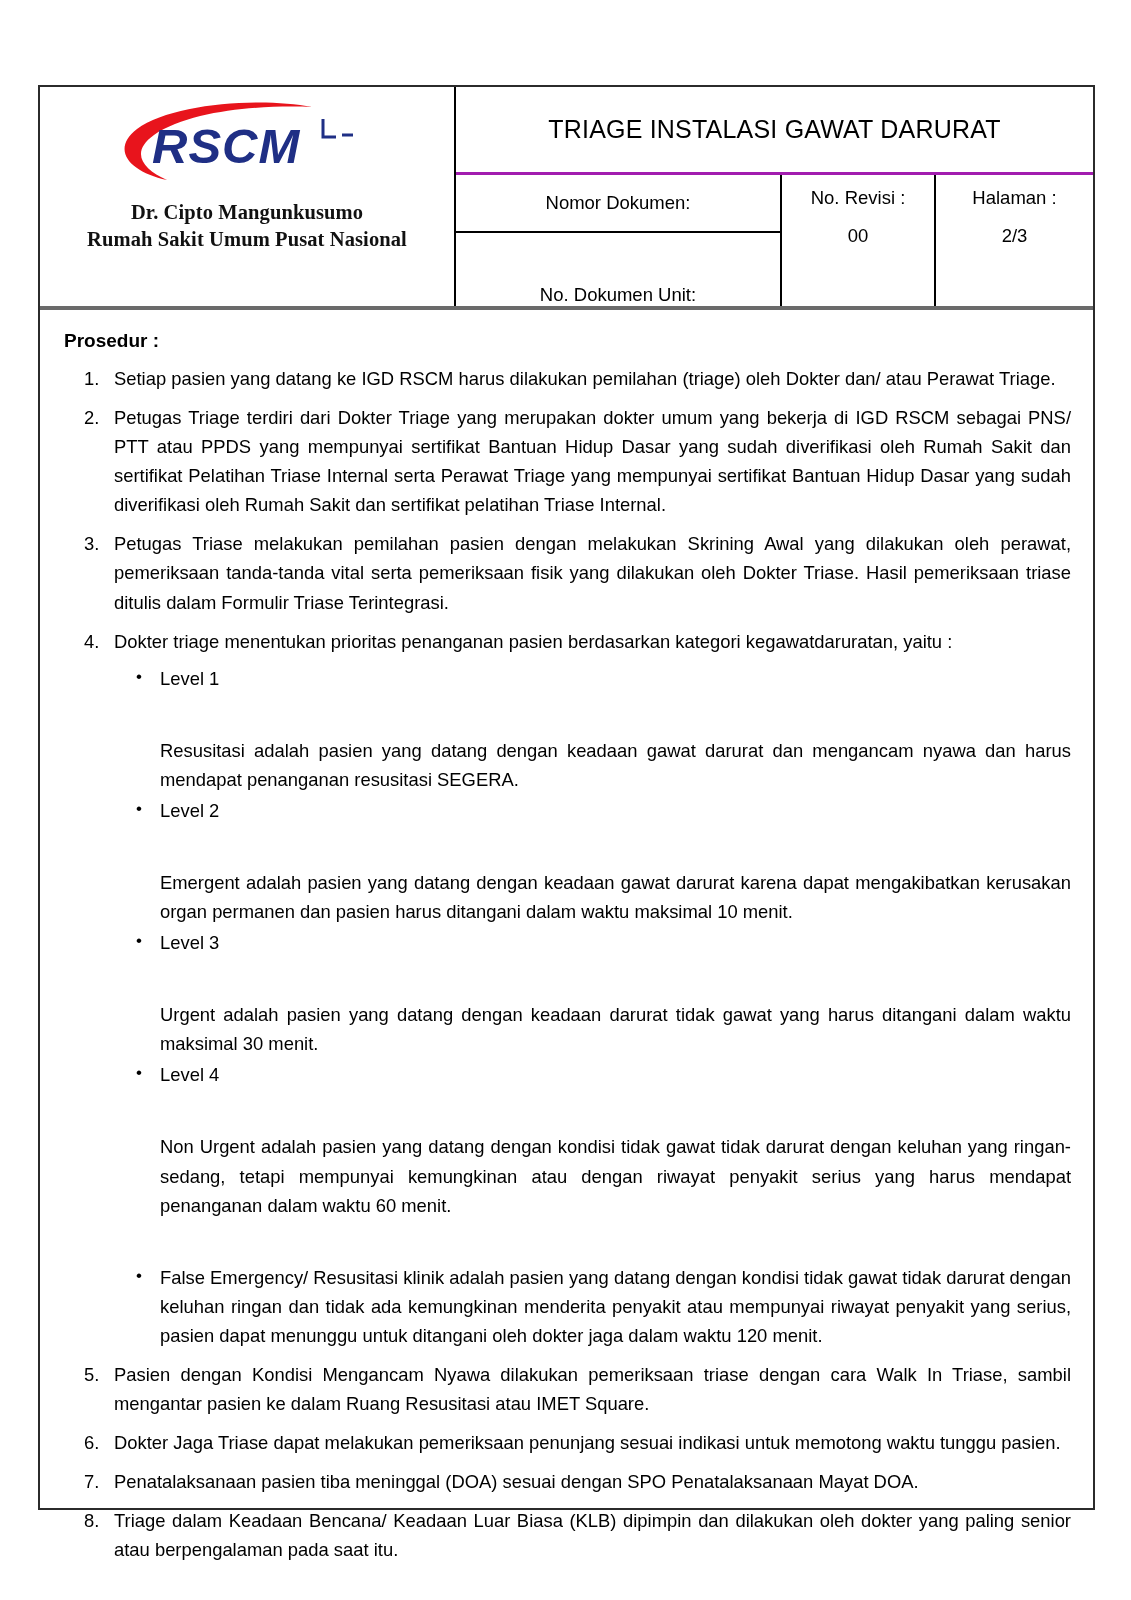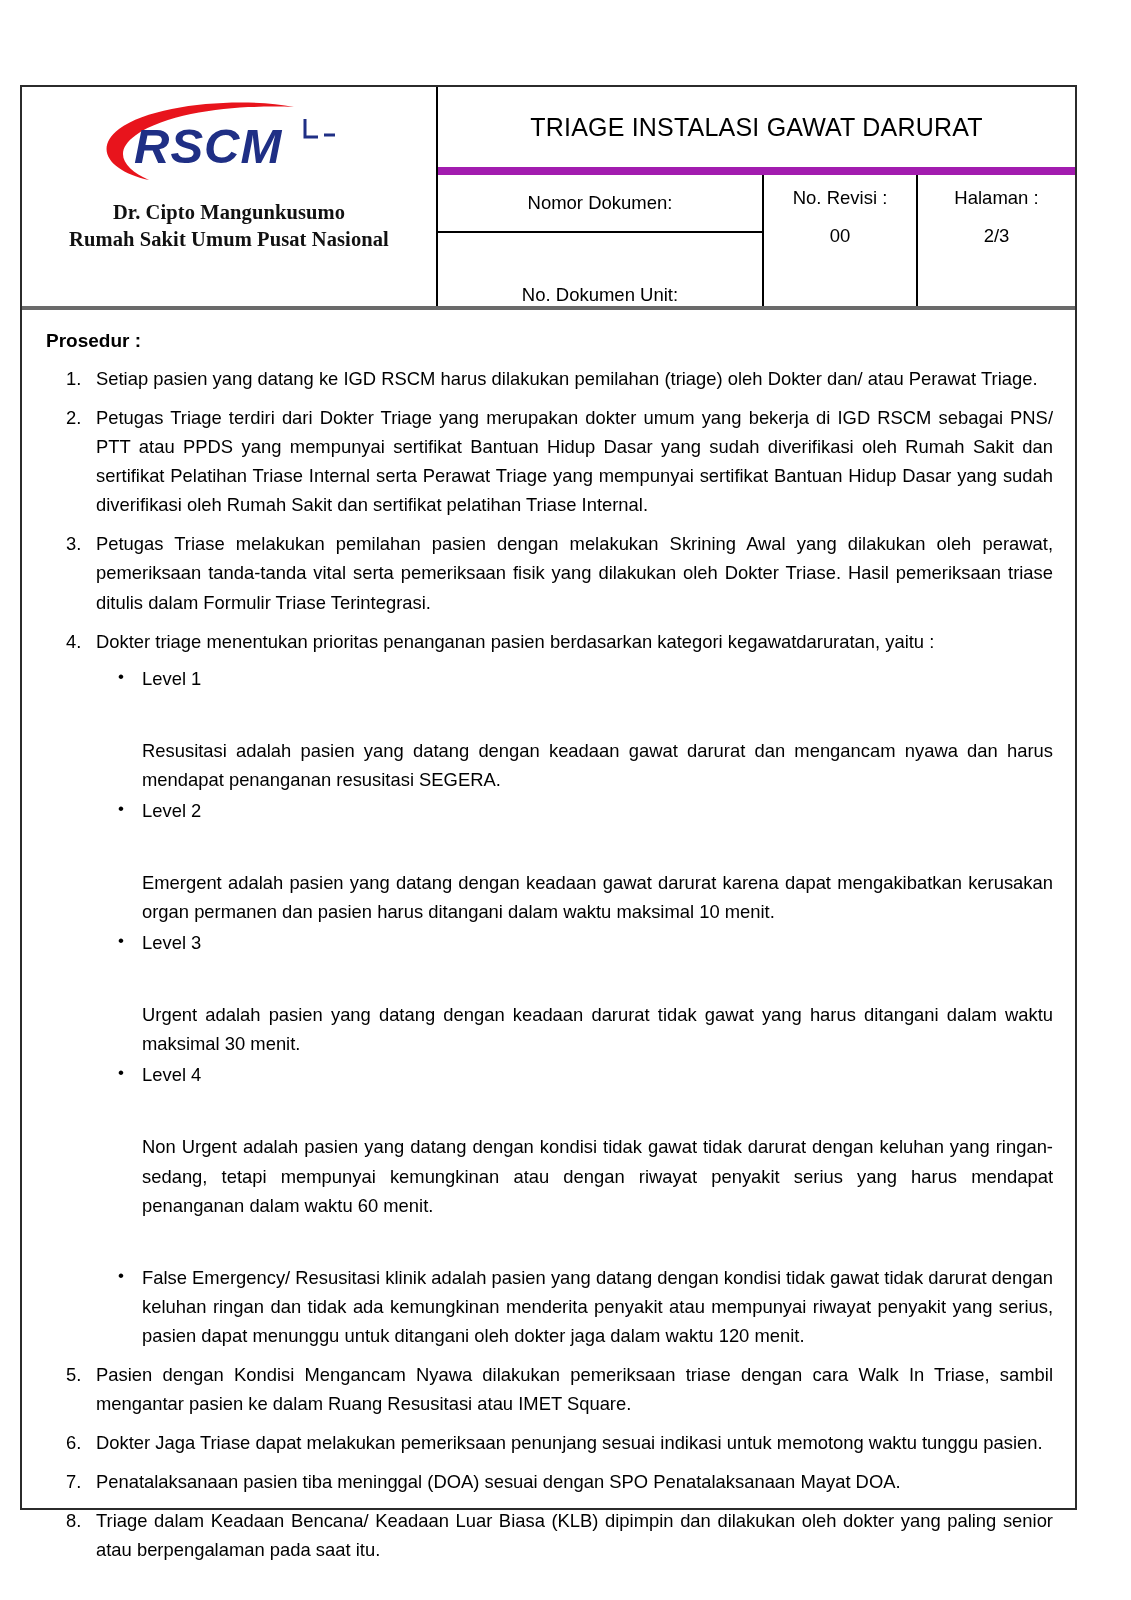--- a/index.html
+++ b/index.html
@@ -11,21 +11,21 @@
     width: 1131px;
     height: 1600px;
     font-family: "Liberation Sans", sans-serif;
     color: #000000;
     position: relative;
     overflow: hidden;
   }
 
   .page {
     position: absolute;
-    left: 20px;
+    left: 38px;
     top: 85px;
     width: 1057px;
     height: 1425px;
     border: 2px solid #2b2b2b;
     box-sizing: border-box;
     background: #ffffff;
   }
 
   
   .header {
@@ -71,21 +71,21 @@
     flex: 1 1 auto;
     border-left: 2px solid #000000;
     box-sizing: border-box;
     display: flex;
     flex-direction: column;
   }
 
   .doc-title-row {
     height: 88px;
     flex: 0 0 88px;
-    border-bottom: 8px solid #a21caf;
+    border-bottom: 3px solid #a21caf;
     display: flex;
     align-items: center;
     justify-content: center;
     box-sizing: border-box;
   }
   .doc-title {
     font-size: 25px;
     letter-spacing: 0.2px;
     color: #000000;
     white-space: nowrap;

